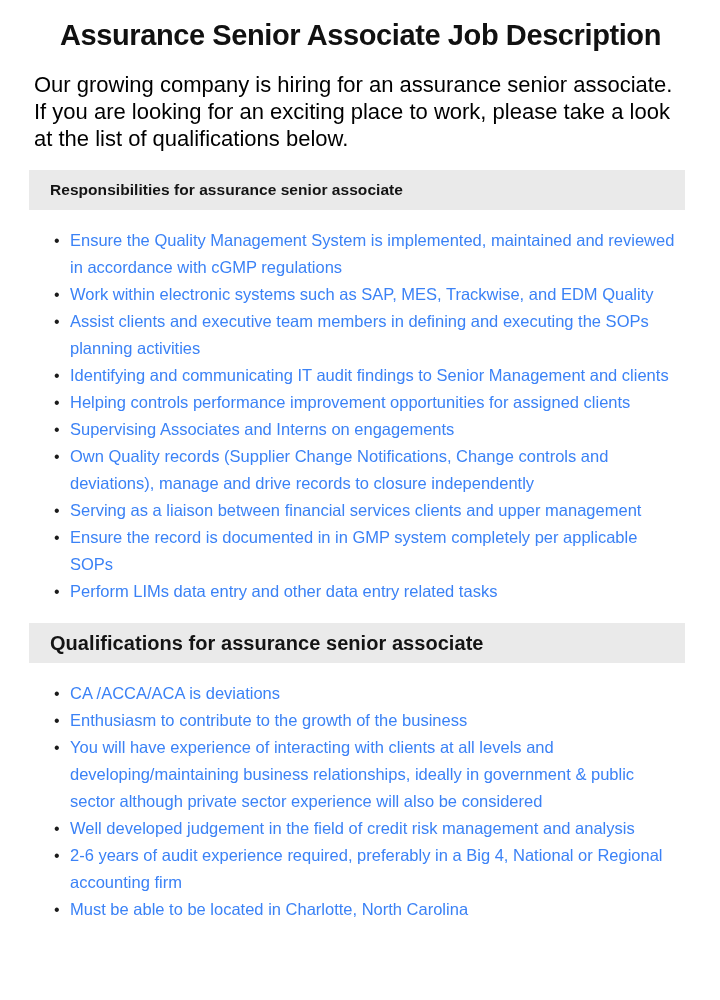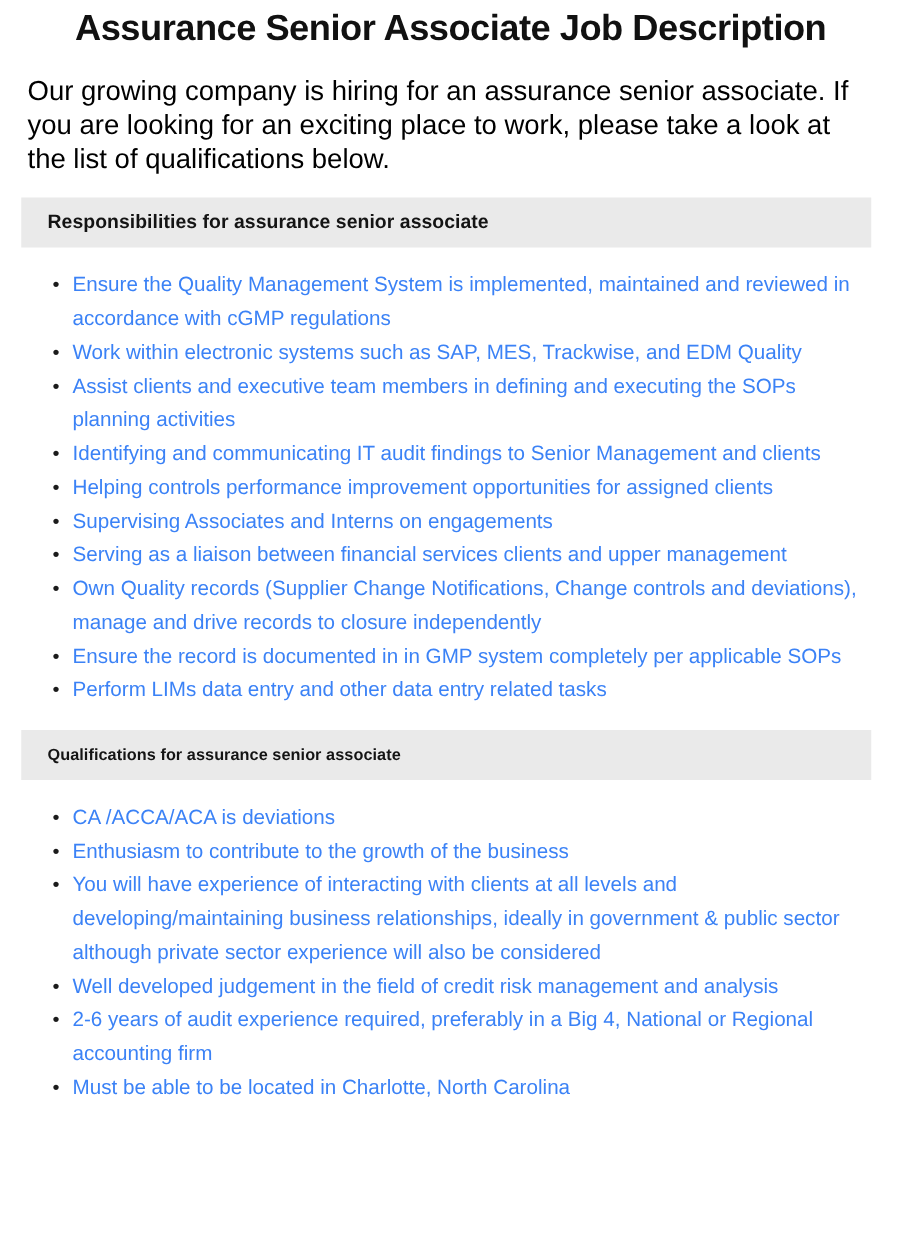--- a/index.html
+++ b/index.html
@@ -12,21 +12,21 @@
     width: 720px;
     height: 1000px;
     overflow: hidden;
     font-family: "Liberation Sans", sans-serif;
     color: #1a1a1a;
     -webkit-font-smoothing: antialiased;
   }
   .page {
     width: 720px;
     box-sizing: border-box;
-    padding: 0;
+    padding: 12px;
   }
 
   
   .doc-title {
     margin: 0;
     padding: 4px 24px 0 25px;
     font-size: 29px;
     line-height: 38px;
     font-weight: 700;
     letter-spacing: -0.4px;
@@ -56,21 +56,21 @@
   }
   .section-band .band-text {
     font-size: 15.5px;
     line-height: 18px;
     font-weight: 700;
     color: #141414;
     letter-spacing: 0.05px;
     display: block;
   }
   .section.qualifications .section-band .band-text {
-    font-size: 13px;
+    font-size: 20px;
   }
 
   
   ul.bullets {
     list-style: none;
     margin: 17px 0 0 0;
     padding: 0 25px 0 0;
   }
   ul.bullets li {
     position: relative;
@@ -106,22 +106,22 @@
     <div class="section-band">
       <span class="band-text">Responsibilities for assurance senior associate</span>
     </div>
     <ul class="bullets">
         <li>Ensure the Quality Management System is implemented, maintained and reviewed in accordance with cGMP regulations</li>
         <li>Work within electronic systems such as SAP, MES, Trackwise, and EDM Quality</li>
         <li>Assist clients and executive team members in defining and executing the SOPs planning activities</li>
         <li>Identifying and communicating IT audit findings to Senior Management and clients</li>
         <li>Helping controls performance improvement opportunities for assigned clients</li>
         <li>Supervising Associates and Interns on engagements</li>
+        <li>Own Quality records (Supplier Change Notifications, Change controls and deviations), manage and drive records to closure independently</li>
         <li>Serving as a liaison between financial services clients and upper management</li>
-        <li>Own Quality records (Supplier Change Notifications, Change controls and deviations), manage and drive records to closure independently</li>
         <li>Ensure the record is documented in in GMP system completely per applicable SOPs</li>
         <li>Perform LIMs data entry and other data entry related tasks</li>
       </ul>
   </section>
 
   <section class="section qualifications">
     <div class="section-band">
       <span class="band-text">Qualifications for assurance senior associate</span>
     </div>
     <ul class="bullets">

